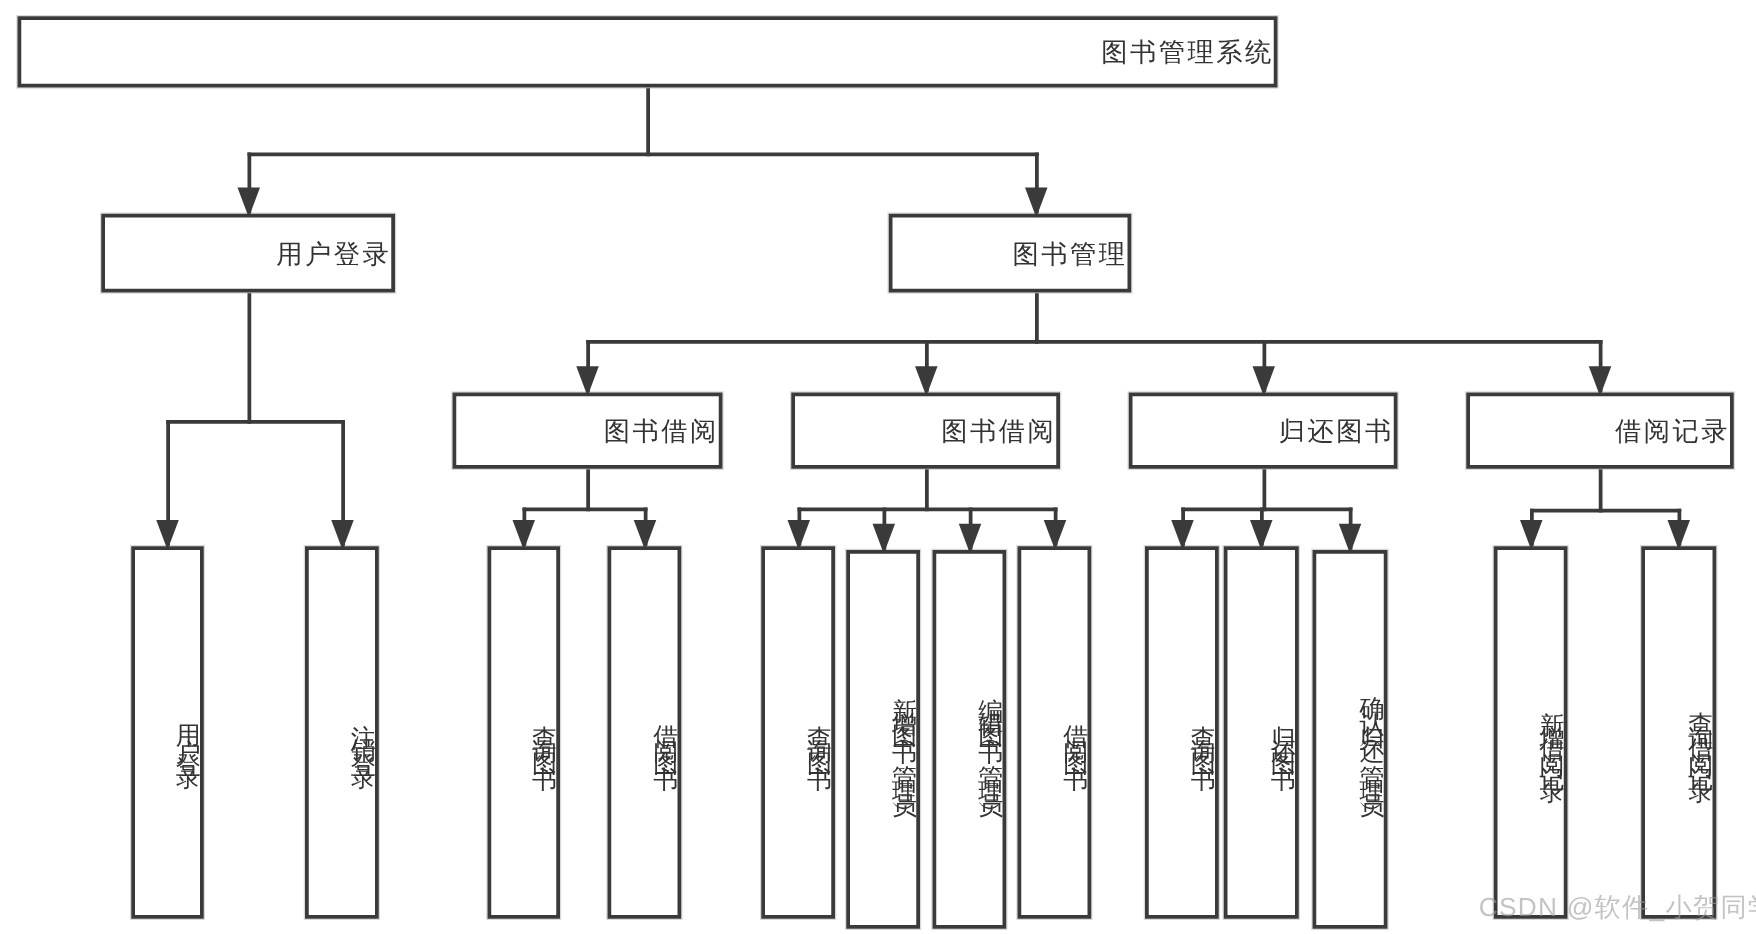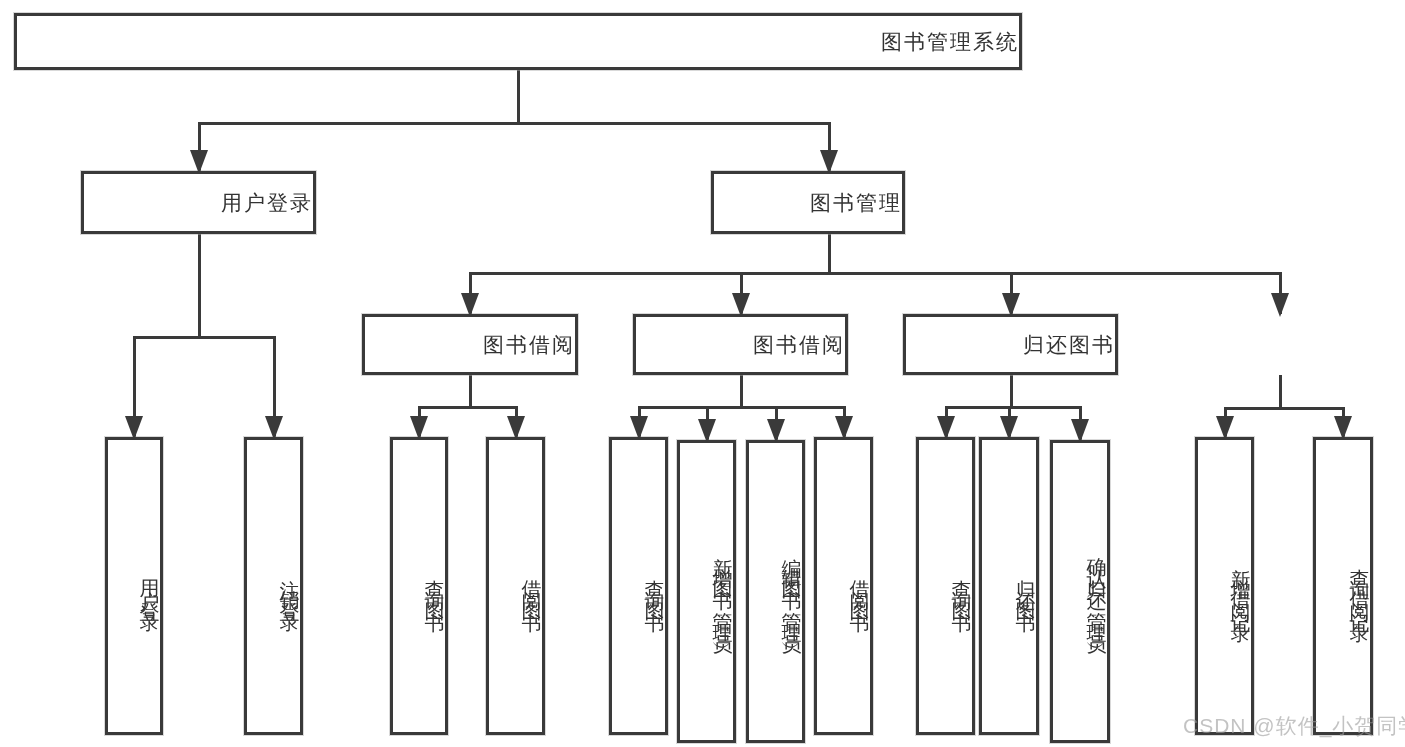--- a/index.html
+++ b/index.html
@@ -62,20 +62,23 @@
       <span class="lbl">图书管理</span>
     </div>
     <div class="node horizontal" style="left: 362px; top: 314px; width: 216px; height: 61px;">
       <span class="lbl">图书借阅</span>
     </div>
     <div class="node horizontal" style="left: 633px; top: 314px; width: 215px; height: 61px;">
       <span class="lbl">图书借阅</span>
     </div>
     <div class="node horizontal" style="left: 903px; top: 314px; width: 215px; height: 61px;">
       <span class="lbl">归还图书</span>
+    </div>
+    <div class="node horizontal" style="left: 1173px; top: 314px; width: 214px; height: 61px;">
+      <span class="lbl">借阅记录</span>
     </div>
     <div class="node vertical" style="left: 105px; top: 437px; width: 58px; height: 298px;">
       <span class="lbl">用户登录</span>
     </div>
     <div class="node vertical" style="left: 244px; top: 437px; width: 59px; height: 298px;">
       <span class="lbl">注销登录</span>
     </div>
     <div class="node vertical" style="left: 390px; top: 437px; width: 58px; height: 298px;">
       <span class="lbl">查询图书</span>
     </div>

